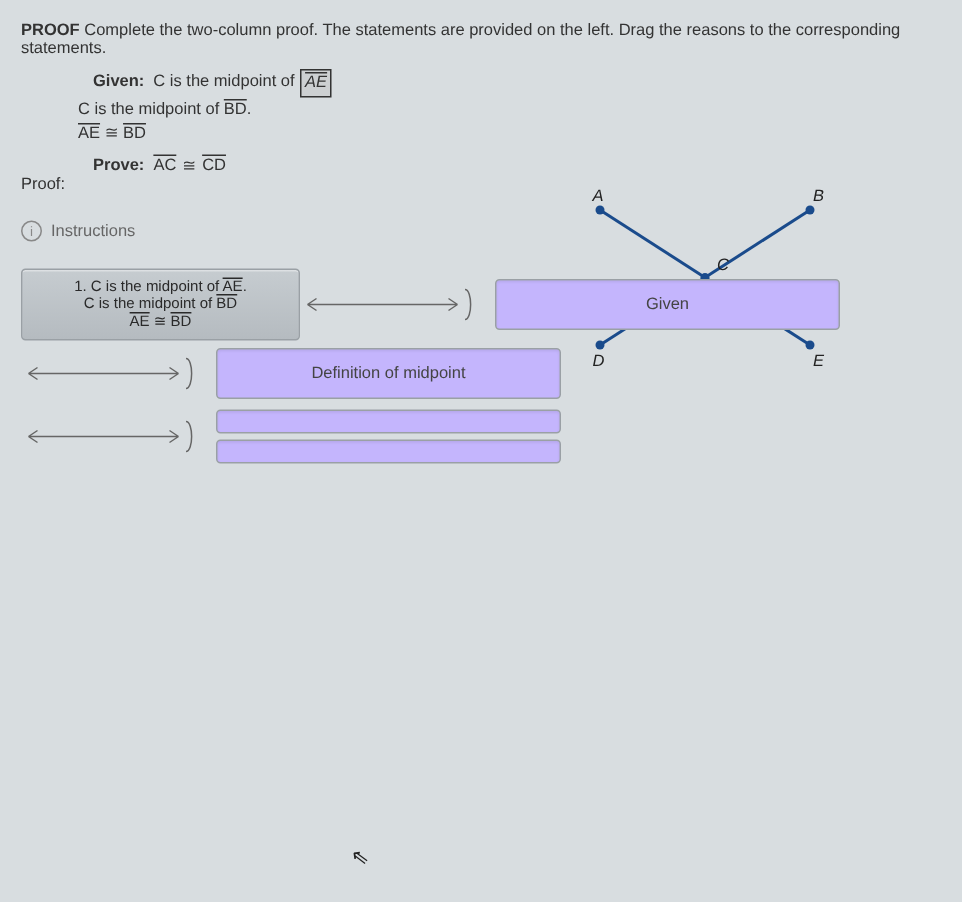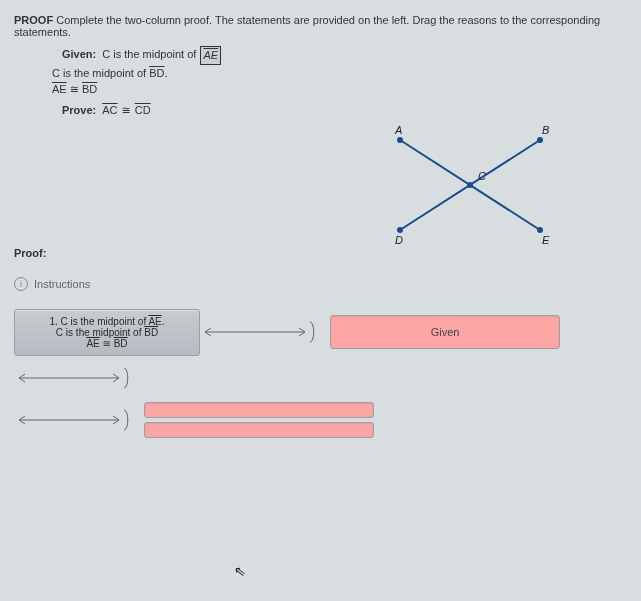--- a/index.html
+++ b/index.html
@@ -27,21 +27,21 @@
       background: rgba(180,180,180,0.3);
       font-style: italic;
     }
     .figure-area {
       position: absolute;
       top: 120px;
       left: 370px;
       width: 200px;
       height: 130px;
     }
-    .proof-label { font-weight: bold; margin-top: 130px; margin-bottom: 18px; }
+    .proof-label { font-weight: normal; margin-bottom: 18px; }
     .instructions {
       display: flex; align-items: center; gap: 6px;
       color: #666; margin-bottom: 18px;
     }
     .circ-i {
       display: inline-flex; align-items: center; justify-content: center;
       width: 14px; height: 14px; border: 1px solid #888; border-radius: 50%;
       font-size: 9px; color: #888;
     }
     .proof-grid { display: flex; flex-direction: column; gap: 2px; }
@@ -59,21 +59,21 @@
       color: #2a2a2a;
       box-shadow: inset 0 1px 0 rgba(255,255,255,0.4);
     }
     .connector {
       width: 130px; height: 40px; position: relative;
       flex-shrink: 0;
     }
     .connector svg { width: 100%; height: 100%; }
     .reason-box {
       width: 230px; height: 34px;
-      background: #fca5a5;
+      background: #c4b5fd;
       border: 1px solid #9aa0a5;
       border-radius: 3px;
       display: flex; align-items: center; justify-content: center;
       font-size: 11px;
       color: #444;
       box-shadow: inset 0 1px 2px rgba(0,0,0,0.08);
     }
     .reason-stack { display: flex; flex-direction: column; gap: 4px; }
     .cursor {
       position: absolute;
@@ -158,20 +158,23 @@
     </div>
   </div>
 
   <div class="proof-row">
     <div class="connector">
       <svg viewBox="0 0 130 40">
           <path d="M5 20 L105 20 M5 20 l6 -4 M5 20 l6 4 M105 20 l-6 -4 M105 20 l-6 4" stroke="#666" stroke-width="1" fill="none"></path>
           <path d="M110 10 C115 10 115 30 110 30" stroke="#666" stroke-width="1" fill="none"></path>
         </svg>
     </div>
+    <div class="reason-box">
+      <span>Definition of midpoint</span>
+    </div>
   </div>
 
 
   <div class="proof-row">
     <div class="connector">
       <svg viewBox="0 0 130 40">
           <path d="M5 20 L105 20 M5 20 l6 -4 M5 20 l6 4 M105 20 l-6 -4 M105 20 l-6 4" stroke="#666" stroke-width="1" fill="none"></path>
           <path d="M110 10 C115 10 115 30 110 30" stroke="#666" stroke-width="1" fill="none"></path>
         </svg>
     </div>

